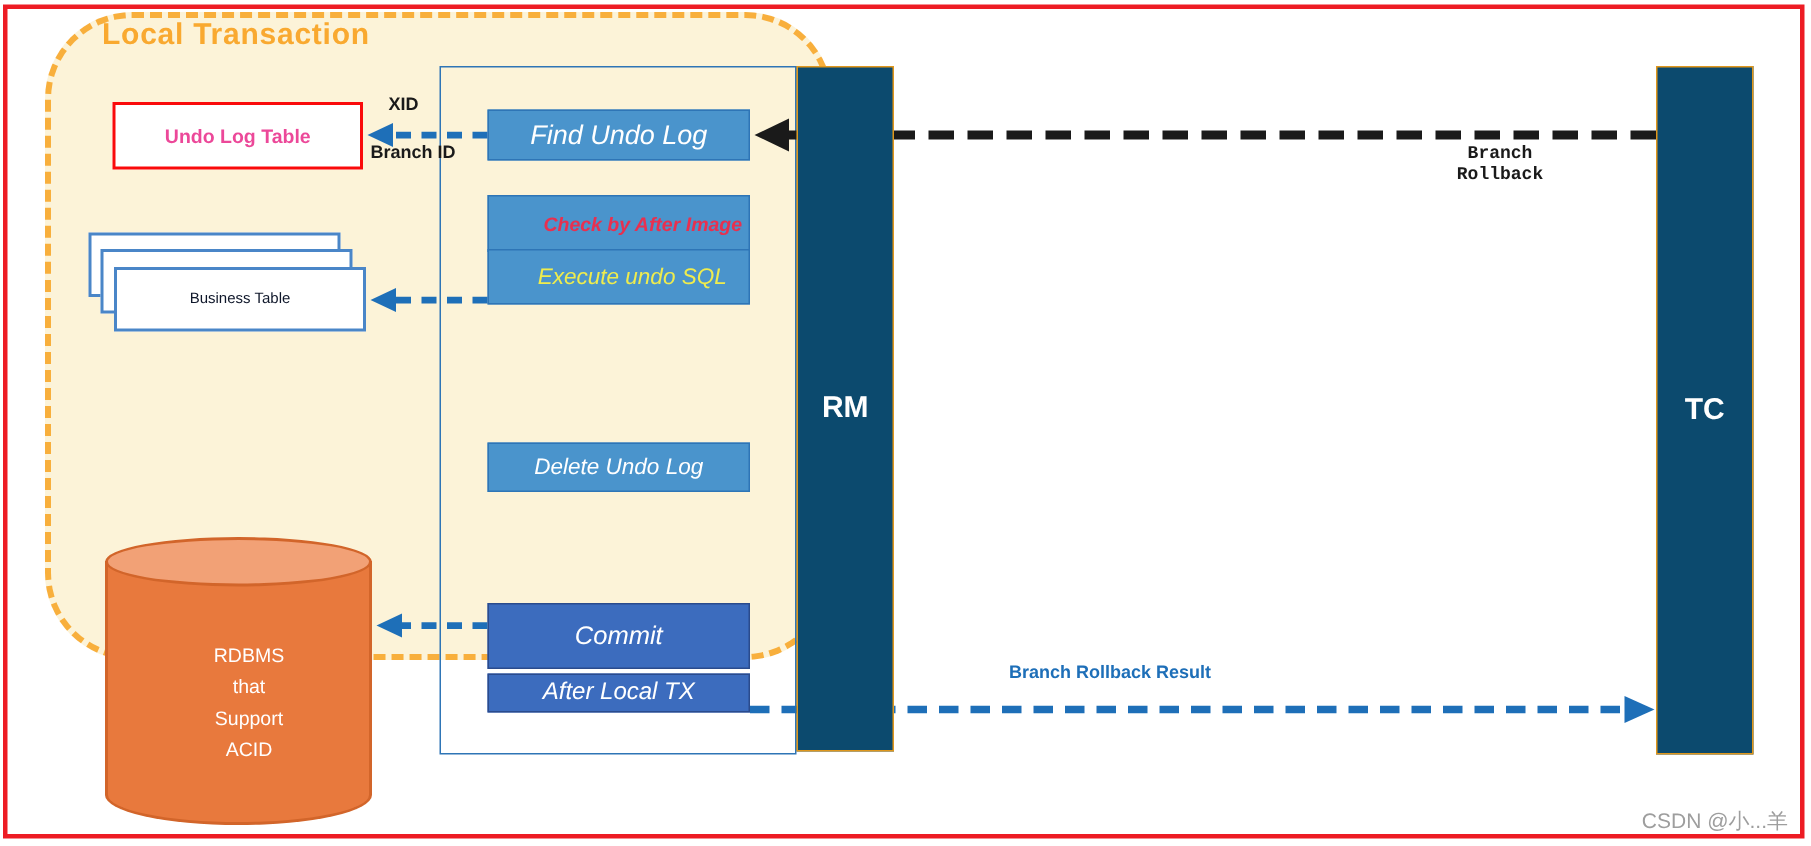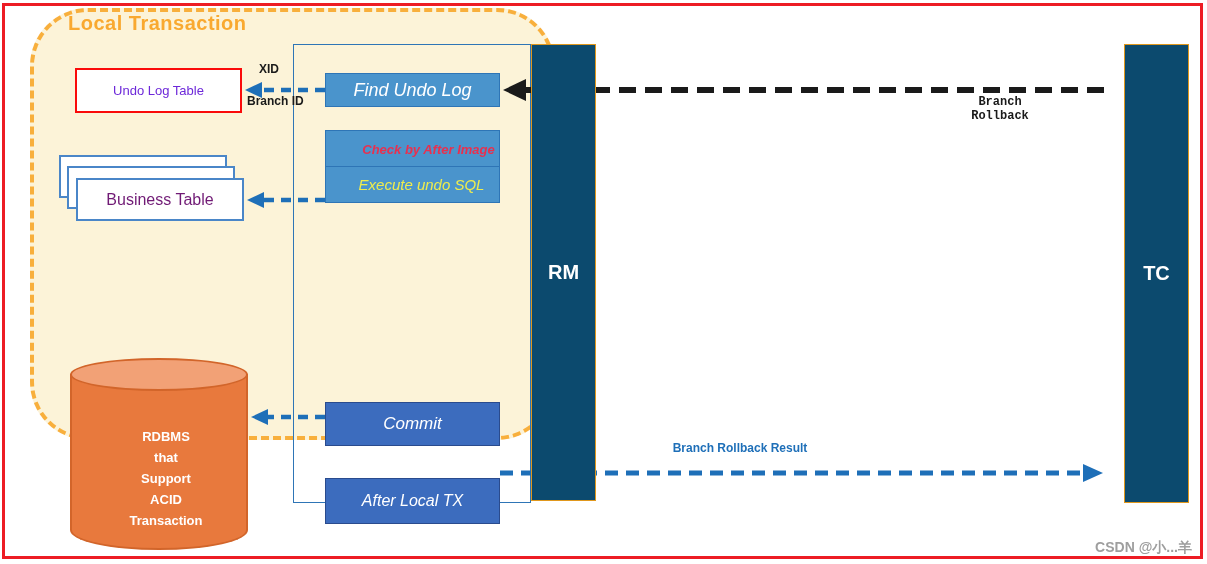--- a/index.html
+++ b/index.html
@@ -28,81 +28,81 @@
     border: 1.5px solid #2E75B6; background: transparent; z-index: 2;
   }
   
   .bar {
     position: absolute; top: 44px; width: 65px; background: #0c4a6e;
     border: 1px solid #E0971C; z-index: 5;
     display: flex; align-items: center; justify-content: center;
     color: #ffffff; font-size: 20px; font-weight: bold;
   }
   .bar.rm { left: 531px; height: 457px; }
-  .bar.tc { left: 1104px; height: 459px; margin-left: 20px; }
+  .bar.tc { left: 1104px; height: 459px; }
   
   .step {
     position: absolute; left: 325px; width: 175px; z-index: 3;
     display: flex; align-items: center; justify-content: center;
     font-style: italic; color: #ffffff;
   }
   .step.light { background: #4A94CC; border: 1px solid #2E75B6; }
   .step.dark  { background: #3C6CBE; border: 1px solid #2A4B8D; }
   .step.find    { top: 73px;  height: 34px; font-size: 18px; }
   .step.check   { top: 130px; height: 38px; font-size: 13px; color: #E8304F; font-weight: bold; padding-left: 32px;}
   .step.execute { top: 166px; height: 37px; font-size: 15px; color: #EFEC4D; padding-left: 18px; }
   .step.delete  { top: 295px; height: 33px; font-size: 15px; }
   .step.commit  { top: 402px; height: 44px; font-size: 17px; }
-  .step.after   { top: 478px; height: 46px; font-size: 16px; text-align: center; }
+  .step.after   { top: 449px; height: 26px; font-size: 16px; text-align: center; }
   
   .undo-log-table {
     position: absolute; left: 75px; top: 68px; width: 167px; height: 45px;
     background: #ffffff; border: 2px solid #FA0A0A; z-index: 3;
     display: flex; align-items: center; justify-content: center;
-    color: #6d28d9; font-size: 13px;
+    color: #ec4899; font-size: 13px; font-weight: bold;
   }
   .biz-box {
     position: absolute; width: 168px; height: 43px; background: #ffffff;
     border: 2px solid #4A86C8; z-index: 3;
   }
   .biz-back { left: 59px; top: 155px; }
   .biz-mid  { left: 67px; top: 166px; }
   .biz-front {
     left: 76px; top: 178px; z-index: 3;
     display: flex; align-items: center; justify-content: center;
-    color: #701a75; font-size: 16px;
+    color: #0f172a; font-size: 10px;
   }
   
   .cyl-body {
     position: absolute; left: 70px; top: 374px; width: 178px; height: 176px;
     background: #E8793D; border: 2px solid #D2652A; border-top: none;
     border-radius: 0 0 50% 50% / 0 0 20px 20px; z-index: 3;
   }
   .cyl-top {
     position: absolute; left: 70px; top: 358px; width: 178px; height: 33px;
     background: #F2A176; border: 2px solid #D2652A; border-radius: 50%;
     z-index: 3;
   }
   .cyl-text {
     position: absolute; left: 70px; top: 426px; width: 178px; z-index: 4;
-    color: #ffffff; font-weight: bold; font-size: 13px; line-height: 21px;
+    color: #ffffff; font-weight: normal; font-size: 13px; line-height: 21px;
     text-align: center;
     padding-left: 14px;
   }
   
   .arrows { position: absolute; left: 0; top: 0; z-index: 4; }
   
   .msg { position: absolute; font-weight: bold; font-size: 12px; color: #1a1a1a; z-index: 6; }
   .msg.xid        { left: 259px; top: 62px; }
   .msg.branch-id  { left: 247px; top: 94px; }
   .msg.rollback   { left: 950px; top: 95px; width: 100px; text-align: center; font-family: Liberation Mono, monospace; }
   .msg.rollback-result { left: 660px; top: 441px; width: 160px; text-align: center; color: #1E6FB8; }
   .watermark {
     position: absolute; left: 1060px; top: 539px; width: 132px; text-align: right;
-    color: #9e9e9e; font-size: 14px; z-index: 8; font-weight: bold;
+    color: #9e9e9e; font-size: 14px; z-index: 8;
   }
 </style>
 </head>
 <body>
 
 <div id="canvas">
 
   <div class="lt-region"></div>
   <div class="lt-title">Local Transaction</div>
 
@@ -118,31 +118,33 @@
     <span>Business Table</span>
   </div>
 
   <div class="cyl-body"></div>
   <div class="cyl-top"></div>
   <div class="cyl-text">
     <div>RDBMS</div>
     <div>that</div>
     <div>Support</div>
     <div>ACID</div>
-    <div>Transaction</div>
   </div>
 
   <div class="step light find">
     <span>Find Undo Log</span>
   </div>
   <div class="step light check">
     <span>Check by After Image</span>
   </div>
   <div class="step light execute">
     <span>Execute undo SQL</span>
+  </div>
+  <div class="step light delete">
+    <span>Delete Undo Log</span>
   </div>
   <div class="step dark commit">
     <span>Commit</span>
   </div>
   <div class="step dark after">
     <span>After Local TX</span>
   </div>
 
   <svg class="arrows" width="1207" height="564">
 

